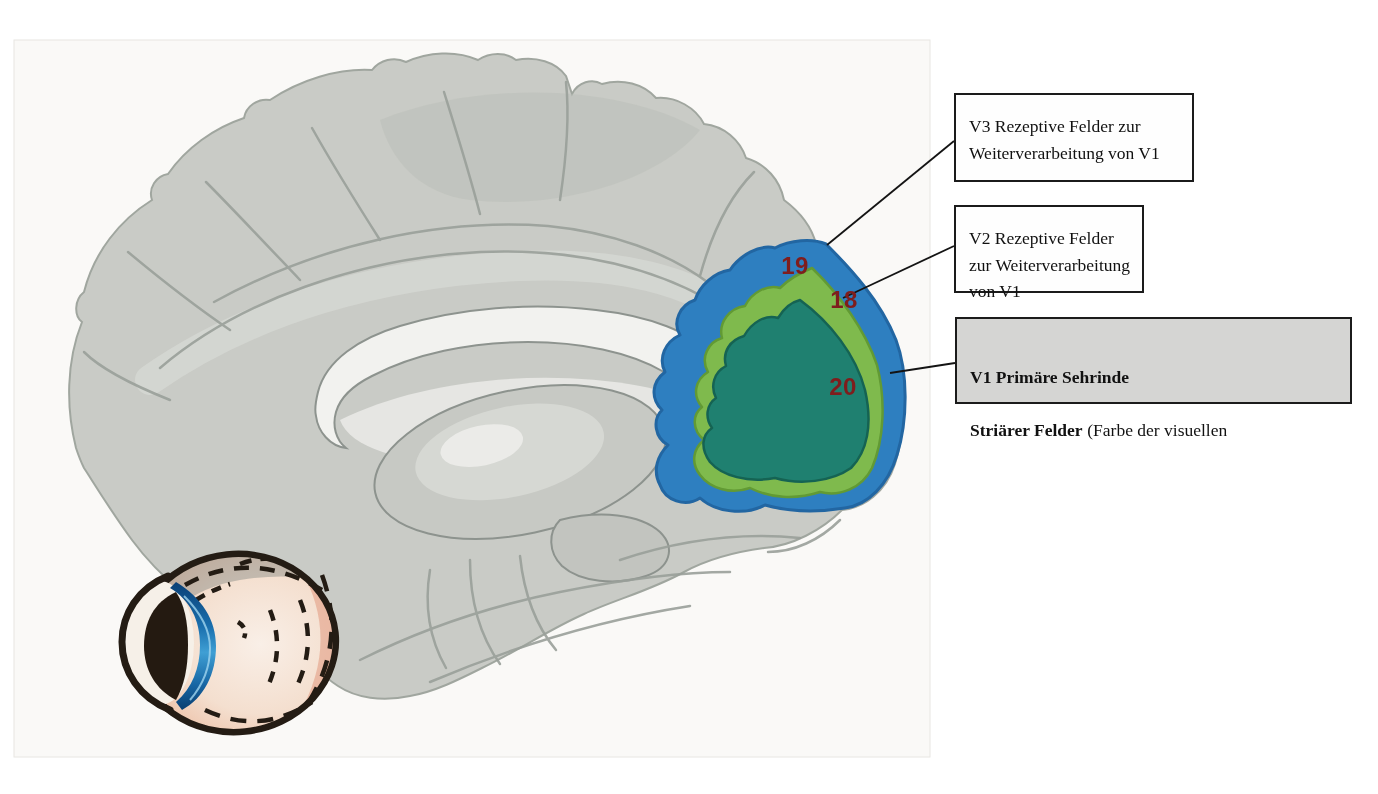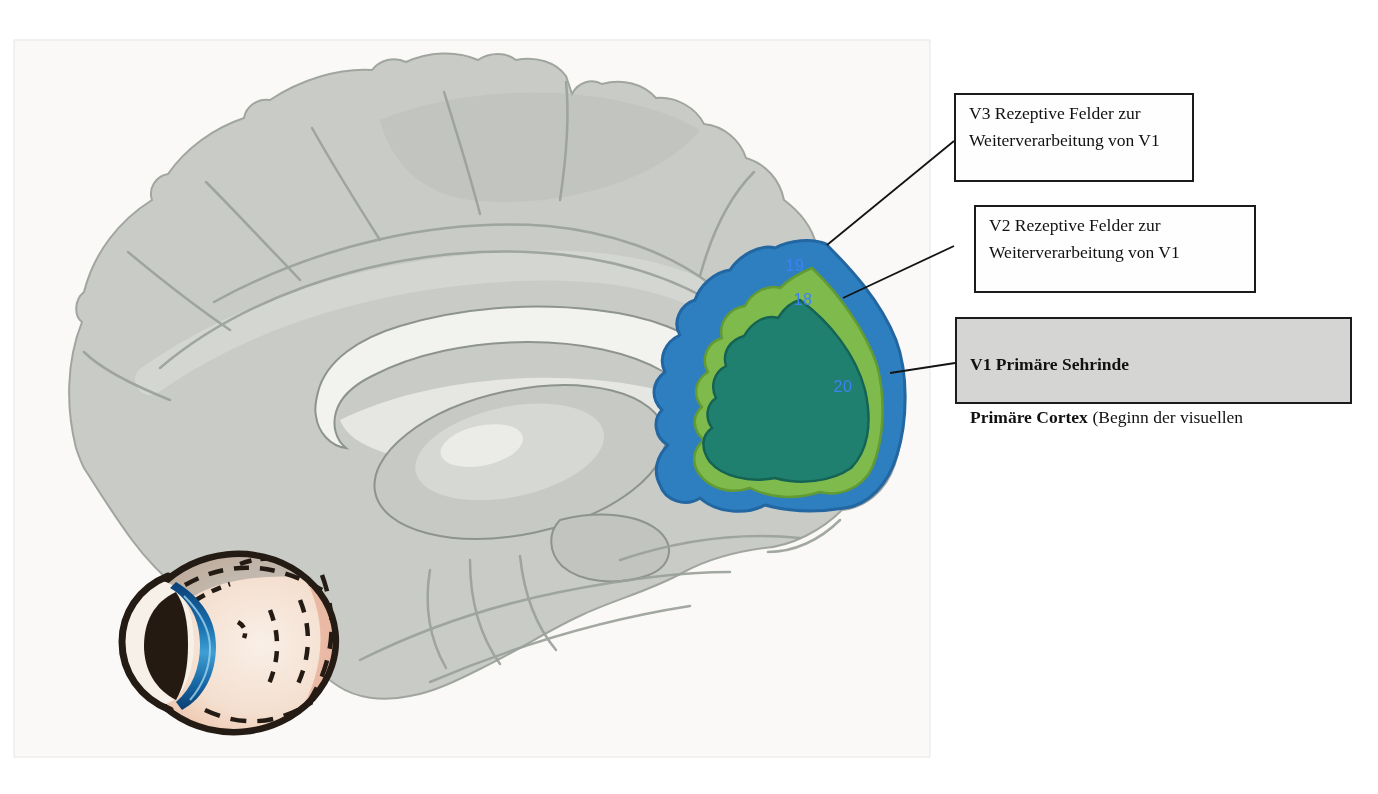--- a/index.html
+++ b/index.html
@@ -2,28 +2,28 @@
 <html><head>
 <meta charset="utf-8">
 <style>
   html,body{margin:0;padding:0;background:#ffffff;}
   #stage{position:relative;width:1378px;height:794px;background:#ffffff;overflow:hidden;
          font-family:"Liberation Serif", serif;}
   #stage svg{position:absolute;left:0;top:0;}
 
   .callout{position:absolute;border:2px solid #1b1b1b;background:#fefefe;
            font-size:17.5px;line-height:26.5px;color:#111;
-           padding:5px 10px 0 13px;box-sizing:border-box;white-space:pre-line;}
+           padding:18px 10px 0 13px;box-sizing:border-box;white-space:pre-line;}
   .callout.gray{background:#d5d5d3;}
   .callout .b{font-weight:bold;margin-right:.27em;}
   .callout .line{white-space:normal;}
 
   .area-num{position:absolute;transform:translate(-50%,-50%);
-            font-family:"Liberation Sans", sans-serif;font-weight:normal;
-            font-size:16px;color:#3b82f6;letter-spacing:.5px;}
+            font-family:"Liberation Sans", sans-serif;font-weight:bold;
+            font-size:24px;color:#7f1d1d;letter-spacing:.5px;}
 </style>
 </head>
 <body>
 
 <div id="stage">
 
 <svg width="1378" height="794" viewBox="0 0 1378 794">
   <defs>
     <radialGradient id="scleraGrad" cx="0.62" cy="0.52" r="0.78">
       <stop offset="0" stop-color="#f9efe7"></stop>
@@ -155,25 +155,25 @@
   </g>
 
   <g stroke="#141414" stroke-width="1.8">
     <line x1="827" y1="245" x2="954" y2="141"></line>
     <line x1="843" y1="298" x2="954" y2="246"></line>
     <line x1="890" y1="373" x2="955" y2="363"></line>
   </g>
 </svg>
 
 <div class="area-num" style="left:795px;top:266px;">19</div>
-<div class="area-num" style="left:803px;top:300px;">18</div>
+<div class="area-num" style="left:844px;top:300px;">18</div>
 <div class="area-num" style="left:843px;top:387px;">20</div>
 
 <div class="callout" style="left:954px;top:93px;width:240px;height:89px;">V3 Rezeptive Felder zur Weiterverarbeitung von V1</div>
 
-<div class="callout" style="left:954px;top:205px;width:282px;height:88px;margin-left:20px;">V2 Rezeptive Felder zur Weiterverarbeitung von V1</div>
+<div class="callout" style="left:954px;top:205px;width:190px;height:88px;">V2 Rezeptive Felder zur Weiterverarbeitung von V1</div>
 
 <div class="callout gray" style="left:955px;top:317px;width:397px;height:87px;">
   <div class="line b">V1 Primäre Sehrinde</div>
-  <div class="line"><span class="b">Primäre Cortex</span><span>(Beginn der visuellen</span></div>
+  <div class="line"><span class="b">Striärer Felder</span><span>(Farbe der visuellen</span></div>
 </div>
 
 </div>
 
 </body></html>

